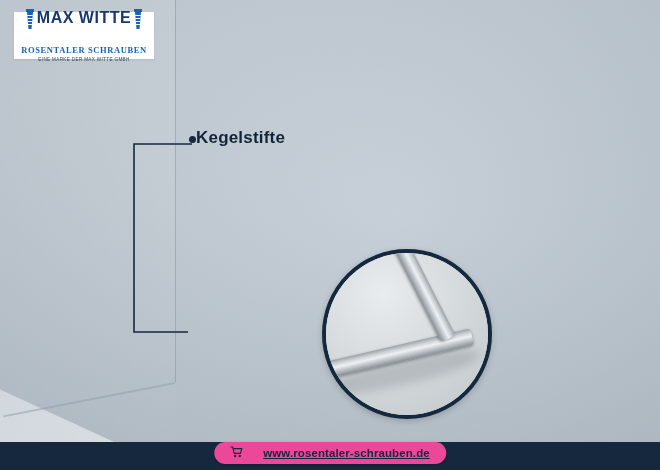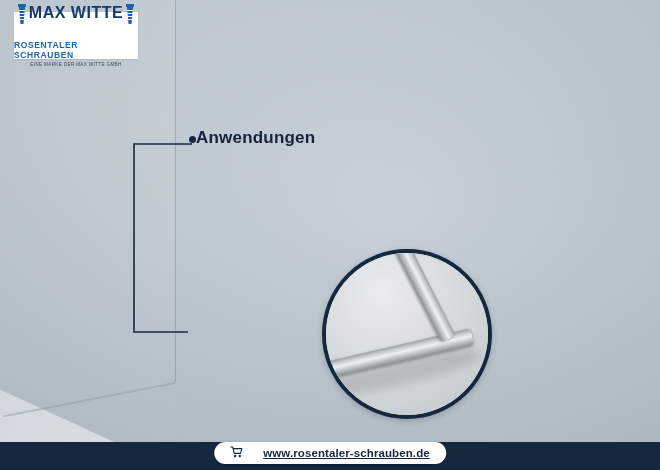--- a/index.html
+++ b/index.html
@@ -72,21 +72,21 @@
     inset: 0;
     background: radial-gradient(ellipse at 60% 45%, rgba(255,255,255,0.12) 0%, rgba(90,104,117,0.18) 100%);
     pointer-events: none;
   }
 
   
   .logo-box {
     position: absolute;
     left: 14px;
     top: 12px;
-    width: 124px;
+    width: 140px;
     height: 47px;
     background: #ffffff;
     display: flex;
     flex-direction: column;
     align-items: center;
     justify-content: center;
     box-shadow: 0 1px 2px rgba(0,0,0,0.08);
   }
   .logo-main {
     display: flex;
@@ -106,20 +106,21 @@
     font-size: 16px;
     letter-spacing: 0.5px;
     color: #15386e;
   }
   .logo-sub {
     font-size: 8.5px;
     font-weight: bold;
     letter-spacing: 0.6px;
     color: #1b63b0;
     margin-top: 18px;
+    font-family: Liberation Serif, serif;
   }
   .logo-sub2 {
     font-size: 4.6px;
     letter-spacing: 0.35px;
     color: #3a4a5c;
     margin-top: 2px;
   }
 
   
   .callout {
@@ -221,21 +222,21 @@
     height: 28px;
     background: #16283d;
   }
   .footer-pill {
     position: absolute;
     left: 50%;
     transform: translateX(-50%);
     bottom: 6px;
     height: 22px;
     padding: 0 16px;
-    background: #ffffff;
+    background: #ec4899;
     border-radius: 11px;
     display: flex;
     align-items: center;
     gap: 20px;
     box-shadow: 0 1px 3px rgba(0,0,0,0.25);
   }
   .footer-url {
     font-size: 11.5px;
     font-weight: bold;
     color: #16283d;
@@ -283,21 +284,21 @@
     <div class="logo-sub">ROSENTALER SCHRAUBEN</div>
     <div class="logo-sub2">EINE MARKE DER MAX WITTE GMBH</div>
   </div>
 
   <svg class="connector" viewBox="0 0 66 196" xmlns="http://www.w3.org/2000/svg">
     <path d="M62 4 L4 4 L4 192 L58 192" fill="none" stroke="#16283d" stroke-width="1.6"></path>
   </svg>
   <div class="connector-dot"></div>
 
   <div class="callout">
-    <h2 class="callout-title">Anwendungen</h2>
+    <h2 class="callout-title">Kegelstifte</h2>
   </div>
 
   <div class="product-circle">
     <div class="product-inner">
       <div class="pin-shadow"></div>
       <div class="pin pin-a"></div>
       <div class="pin pin-b"></div>
     </div>
   </div>
 

